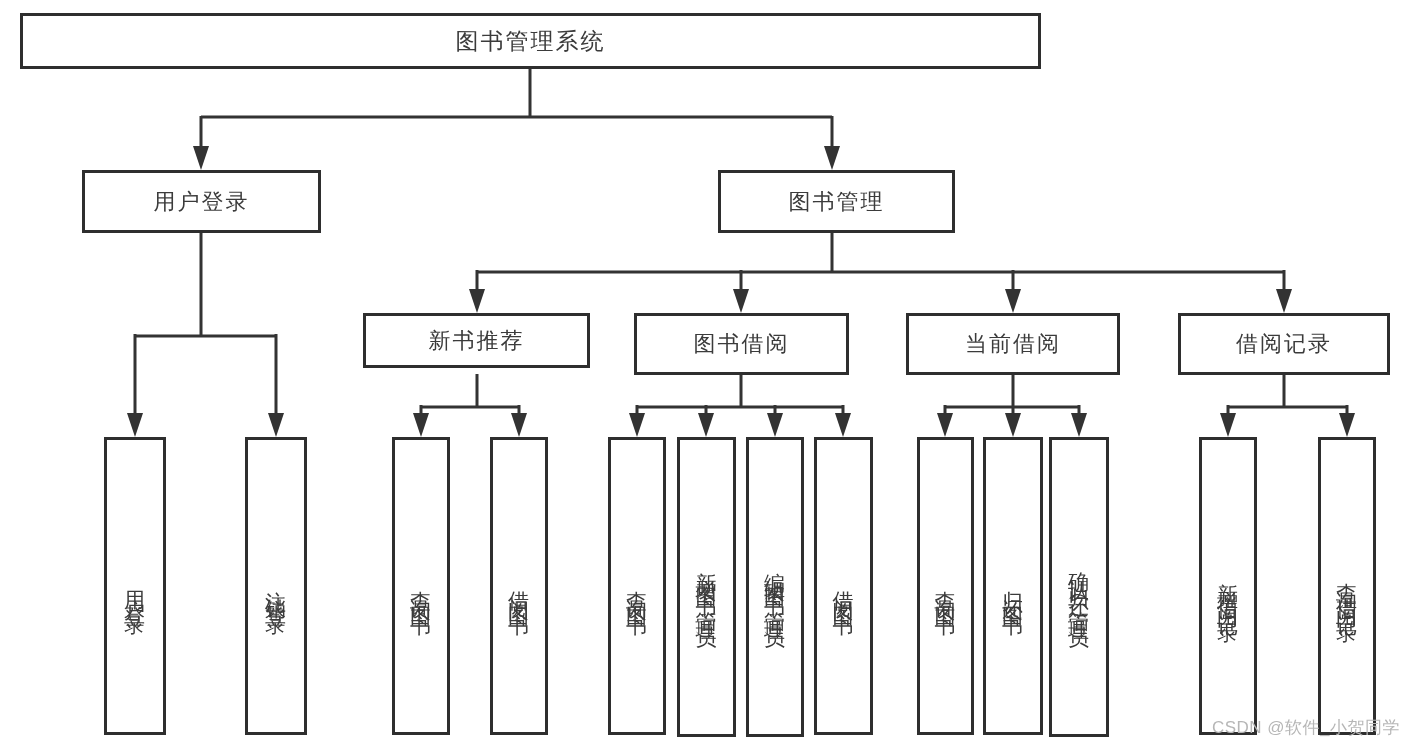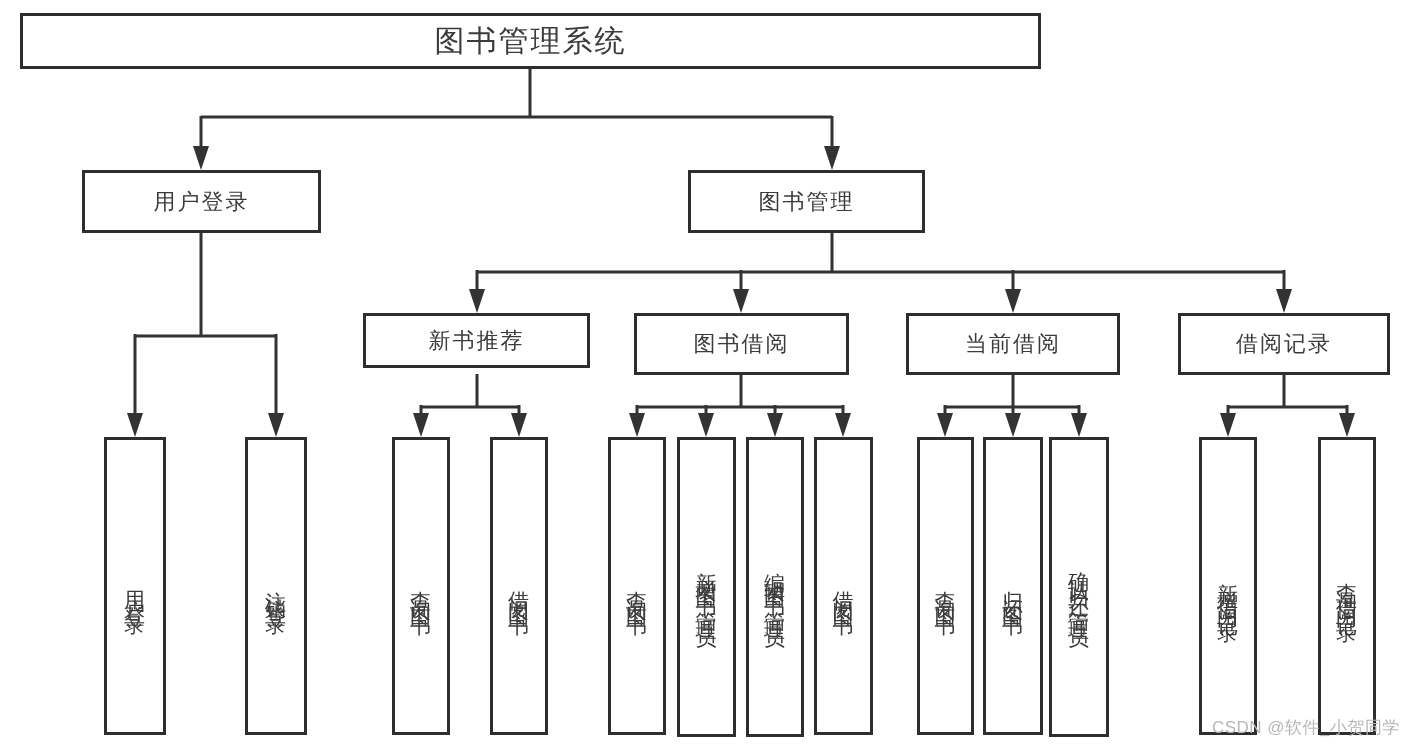--- a/index.html
+++ b/index.html
@@ -19,21 +19,21 @@
     display:flex;
     align-items:center;
     justify-content:center;
     color:#3b3b3b;
   }
   .hbox .lbl{
     font-size:22px;
     letter-spacing:2px;
     white-space:nowrap;
   }
-  .rootbox .lbl{font-size:30px;}
+  .rootbox .lbl{font-size:23px;}
   .vbox .lbl{
     writing-mode:vertical-rl;
     font-size:21px;
     letter-spacing:8px;
     line-height:1;
     padding-top:8px;
   }
   .watermark{
     position:absolute;
     right:5px;
@@ -92,21 +92,21 @@
     </g>
   </svg>
 
   <div class="box hbox rootbox" style="left:20px;top:13px;width:1021px;height:56px">
     <span class="lbl">图书管理系统</span>
   </div>
 
   <div class="box hbox" style="left:82px;top:170px;width:239px;height:63px">
     <span class="lbl">用户登录</span>
   </div>
-  <div class="box hbox" style="left:688px;top:170px;width:237px;height:63px">
+  <div class="box hbox" style="left:718px;top:170px;width:237px;height:63px">
     <span class="lbl">图书管理</span>
   </div>
 
   <div class="box hbox" style="left:363px;top:313px;width:227px;height:55px">
     <span class="lbl">新书推荐</span>
   </div>
   <div class="box hbox" style="left:906px;top:313px;width:214px;height:62px">
     <span class="lbl">当前借阅</span>
   </div>
   <div class="box hbox" style="left:634px;top:313px;width:215px;height:62px">

